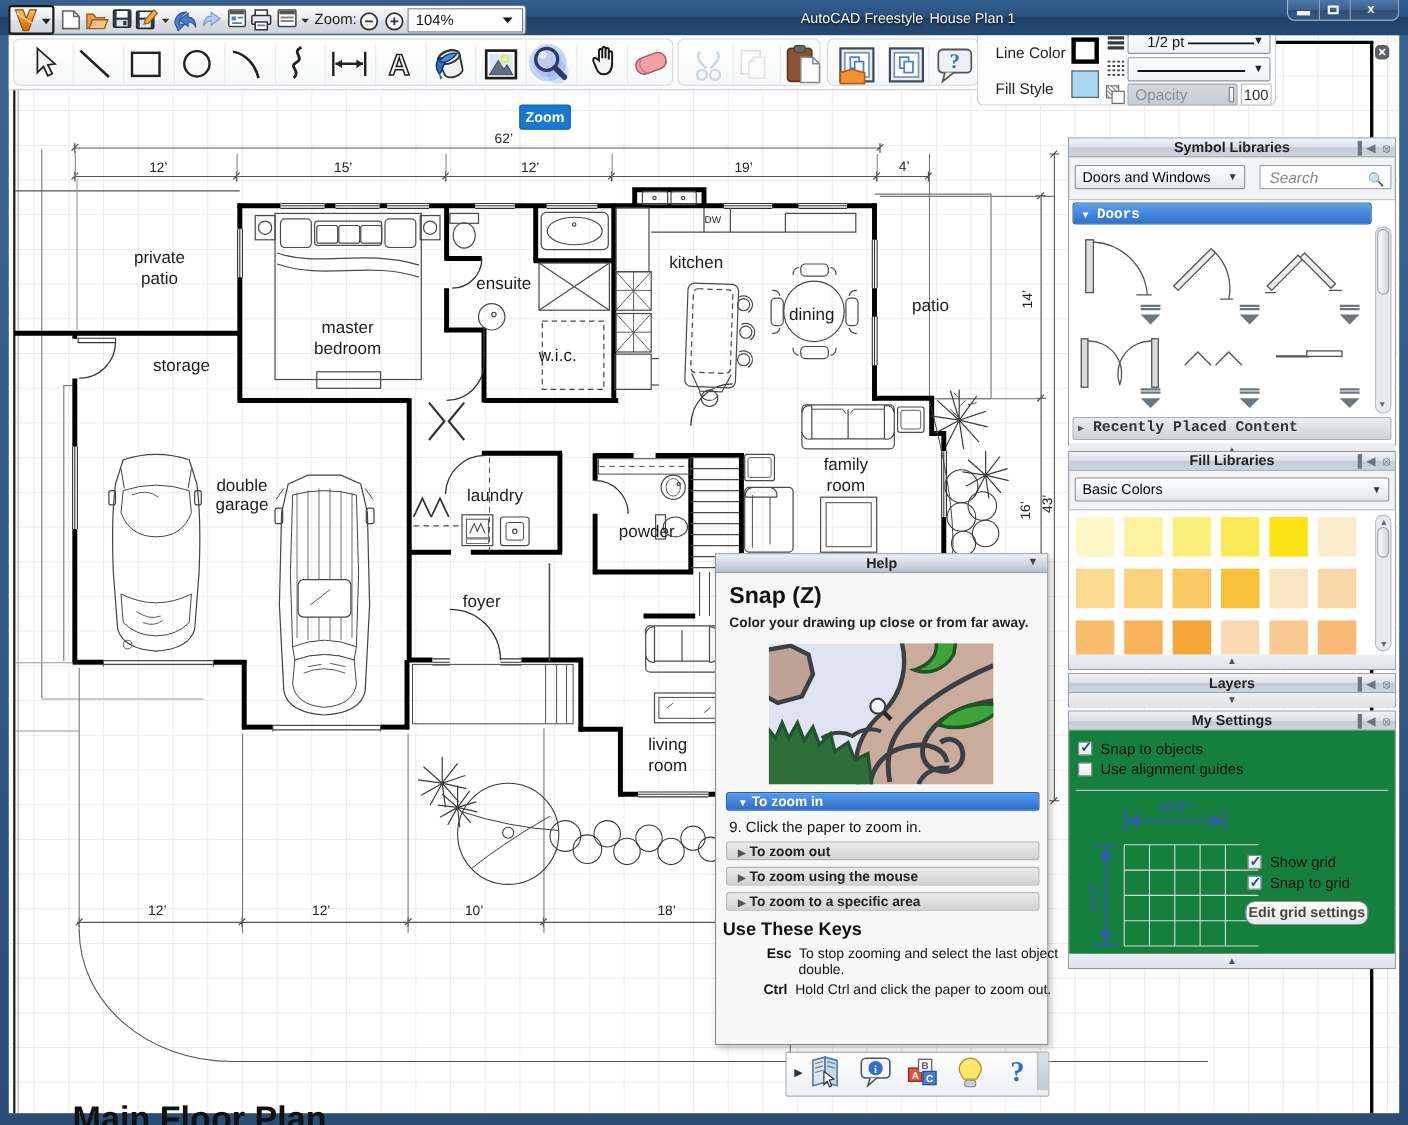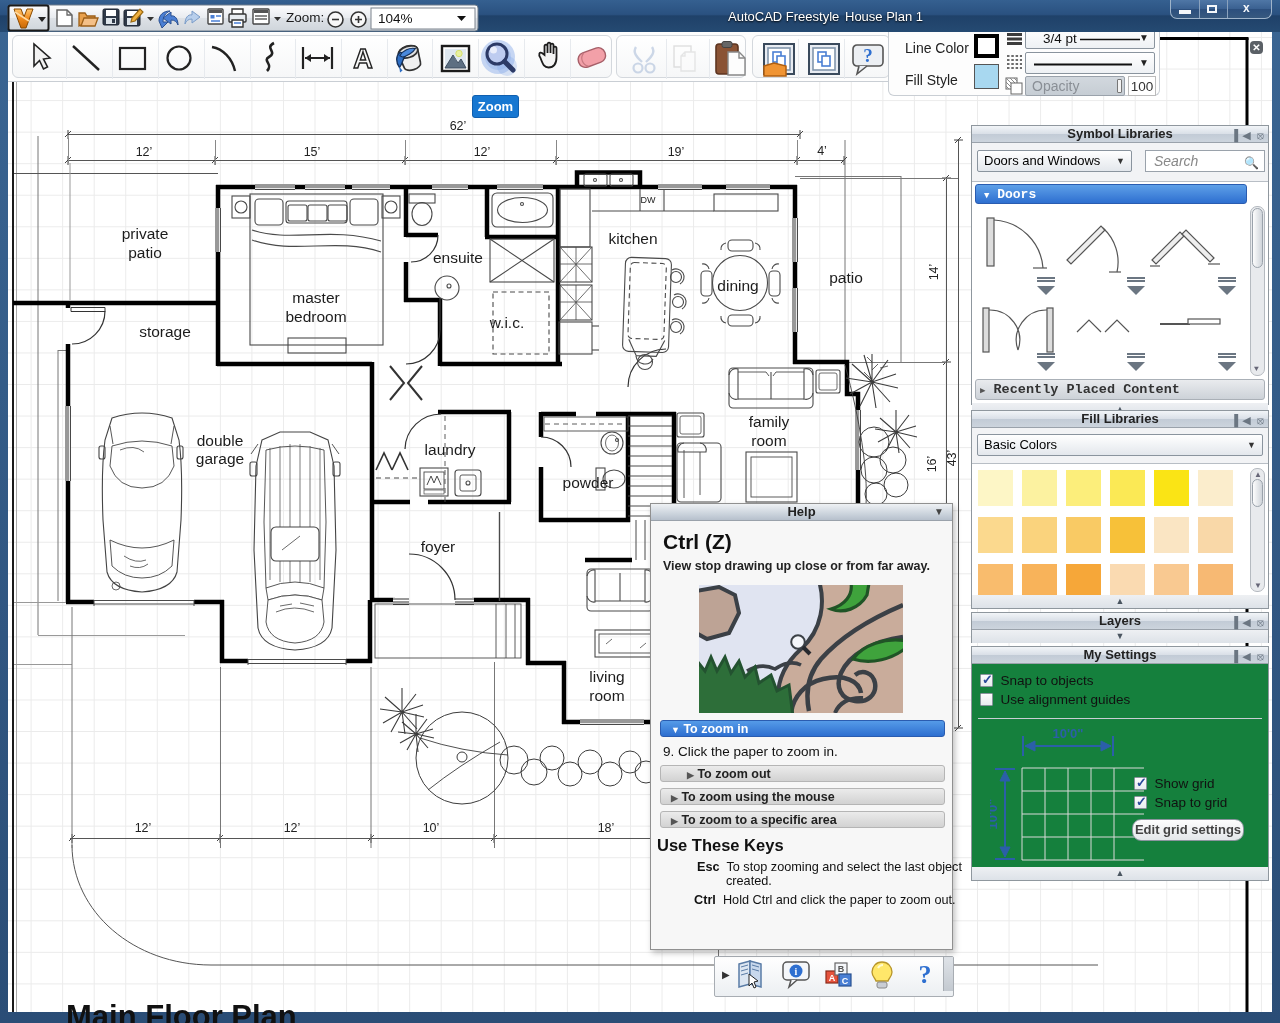--- a/index.html
+++ b/index.html
@@ -504,21 +504,21 @@
 <div id="propbox">
   <div style="position:absolute;left:16px;top:24px;font-size:14px;color:#222;">Line Color</div>
   <div style="position:absolute;left:16px;top:56px;font-size:14px;color:#222;">Fill Style</div>
   <div style="position:absolute;left:85px;top:18px;width:25px;height:24px;background:#fff;border:4.5px solid #000;"></div>
   <div style="position:absolute;left:85px;top:48px;width:25px;height:25px;background:#a8d8f0;border:1px solid #555;"></div>
   <svg width="20" height="70" viewBox="0 0 20 70" style="position:absolute;left:117px;top:12px;">
     <path d="M1,2 h15 M1,6.5 h15 M1,11 h15 M1,15.5 h15" stroke="#3c3c3c" stroke-width="3"></path>
     <path d="M1,28 h15 M1,32 h15 M1,36 h15 M1,40 h15" stroke="#3c3c3c" stroke-width="1.6" stroke-dasharray="2.5,1.8"></path>
   </svg>
   <div class="pcombo" style="position:absolute;left:136px;top:11px;width:130px;height:22px;">
-    <span style="position:absolute;left:17px;top:3px;font-size:13.5px;color:#111;">3/4 pt</span>
+    <span style="position:absolute;left:17px;top:3px;font-size:13.5px;color:#111;">1/2 pt</span>
     <svg width="70" height="22" style="position:absolute;left:52px;top:0;">
         <line x1="2" y1="11.5" x2="62" y2="11.5" stroke="#111" stroke-width="1.6"></line>
       </svg>
     <span style="position:absolute;right:5px;top:4px;font-size:10px;color:#222;">▼</span>
   </div>
   <div class="pcombo" style="position:absolute;left:136px;top:36px;width:130px;height:22px;">
     <svg width="118" height="22" style="position:absolute;left:4px;top:0;">
         <line x1="4" y1="11.5" x2="102" y2="11.5" stroke="#111" stroke-width="1.8"></line>
       </svg>
     <span style="position:absolute;right:5px;top:4px;font-size:10px;color:#222;">▼</span>
@@ -752,47 +752,47 @@
     </svg>
     <div style="position:absolute;left:162px;top:112px;"><span class="cb on"></span>&nbsp; Show grid</div>
     <div style="position:absolute;left:162px;top:131px;"><span class="cb on"></span>&nbsp; Snap to grid</div>
     <div style="position:absolute;left:160px;top:155px;width:112px;height:22px;border:1px solid #8a949e;border-radius:9px;background:linear-gradient(180deg,#fdfdfd,#e4e7ea);font-weight:bold;color:#444;font-size:13px;text-align:center;line-height:20px;white-space:nowrap;">Edit grid settings</div>
   </div>
   <div class="parrow">▲</div>
 </div>
 <div id="help">
   <div id="helphead">Help<span style="position:absolute;right:8px;top:0px;font-size:10px;color:#444;">▼</span></div>
   <div style="padding:9px 12px 0 12px;">
-    <div style="font-size:21px;font-weight:bold;color:#111;">Ctrl (Z)</div>
-    <div style="font-size:12.5px;font-weight:bold;color:#222;margin-top:5px;">View stop drawing up close or from far away.</div>
+    <div style="font-size:21px;font-weight:bold;color:#111;">Snap (Z)</div>
+    <div style="font-size:12.5px;font-weight:bold;color:#222;margin-top:5px;">Color your drawing up close or from far away.</div>
   </div>
   <svg width="204" height="128" viewBox="0 0 204 128" style="position:absolute;left:48px;top:81px;">
     <rect width="204" height="128" fill="#e0e4f1"></rect>
     <path d="M 120 -4 L 210 -4 L 210 132 L 82 132 C 74 104 82 82 102 64 C 124 44 126 16 120 -4 Z" fill="#c9ac9b" stroke="#3b4046" stroke-width="4"></path>
     <path d="M 204 20 C 166 36 138 56 122 74 C 110 88 106 106 110 126" fill="none" stroke="#3b4046" stroke-width="4.5"></path>
     <path d="M 204 52 C 174 56 150 70 142 88 C 136 102 142 114 156 116 C 168 118 178 110 176 98 C 174 88 164 84 156 90" fill="none" stroke="#3b4046" stroke-width="4.5"></path>
     <path d="M 92 128 C 94 112 106 98 124 94 C 146 89 160 96 162 108" fill="none" stroke="#3b4046" stroke-width="4.5"></path>
     <path d="M 136 128 C 140 118 150 112 164 113" fill="none" stroke="#3b4046" stroke-width="4"></path>
     <path d="M 48 86 C 58 80 68 80 76 84 C 84 78 94 76 102 80" fill="none" stroke="#3b4046" stroke-width="3.6"></path>
     <path d="M -3 6 L 20 2 L 36 10 L 40 28 L 30 48 L 8 54 L -3 48 Z" fill="#bda395" stroke="#3b4046" stroke-width="4"></path>
     <path d="M 152 -2 C 154 10 146 20 132 24 C 144 29 160 24 168 10 L 170 -2 Z" fill="#3fa33c" stroke="#205426" stroke-width="3.2"></path>
     <path d="M 208 56 C 186 52 164 60 154 74 C 172 80 194 74 208 62 Z" fill="#3fa33c" stroke="#205426" stroke-width="3.2"></path>
     <path d="M -2 132 L -2 76 L 6 86 L 12 72 L 18 86 L 26 72 L 32 88 L 40 76 L 46 92 L 56 82 L 60 98 L 72 90 L 78 106 L 90 100 L 94 132 Z" fill="#2d6e39" stroke="#235230" stroke-width="3"></path>
     <g transform="translate(92,50)">
       <circle cx="7" cy="7" r="6.8" fill="#f4f6fa" stroke="#3b4046" stroke-width="2"></circle>
       <line x1="12" y1="12" x2="19" y2="19" stroke="#26292e" stroke-width="4"></line>
     </g>
   </svg>
   <div class="hbar" style="position:absolute;left:0px;top:216px;background:linear-gradient(180deg,#559be8,#2e6fd0);border:1px solid #2a5cb0;color:#fff;padding-left:10px;width:285px;"><span style="font-size:9px;">▼</span>&nbsp;To zoom in</div>
   <div style="position:absolute;left:12px;top:240px;font-size:13.5px;color:#111;">9. Click the paper to zoom in.</div>
-  <div class="hbar gray" style="position:absolute;left:0px;top:261px;width:285px;padding-left:26px;"><span style="font-size:9px;color:#555;">▶</span>&nbsp;To zoom out</div>
+  <div class="hbar gray" style="position:absolute;left:0px;top:261px;width:285px;padding-left:10px;"><span style="font-size:9px;color:#555;">▶</span>&nbsp;To zoom out</div>
   <div class="hbar gray" style="position:absolute;left:0px;top:284px;width:285px;padding-left:10px;"><span style="font-size:9px;color:#555;">▶</span>&nbsp;To zoom using the mouse</div>
   <div class="hbar gray" style="position:absolute;left:0px;top:307px;width:285px;padding-left:10px;"><span style="font-size:9px;color:#555;">▶</span>&nbsp;To zoom to a specific area</div>
   <div style="position:absolute;left:6px;top:332px;font-size:16.5px;font-weight:bold;color:#111;">Use These Keys</div>
-  <div style="position:absolute;left:46px;top:356px;width:270px;font-size:12.7px;color:#111;white-space:nowrap;"><b>Esc</b>&nbsp; To stop zooming and select the last object<br><span style="margin-left:29px;">created.</span></div>
+  <div style="position:absolute;left:46px;top:356px;width:270px;font-size:12.7px;color:#111;white-space:nowrap;"><b>Esc</b>&nbsp; To stop zooming and select the last object<br><span style="margin-left:29px;">double.</span></div>
   <div style="position:absolute;left:43px;top:389px;width:270px;font-size:12.7px;color:#111;white-space:nowrap;"><b>Ctrl</b>&nbsp; Hold Ctrl and click the paper to zoom out.</div>
 </div>
 <div id="bottombar">
   <div style="position:absolute;left:7px;top:12px;font-size:10px;color:#333;">▶</div>
   <svg width="226" height="34" viewBox="0 0 226 34" style="position:absolute;left:16px;top:0px;">
     <g transform="translate(6,3)">
       <path d="M 2 4 L 13 1 L 13 24 L 2 27 Z" fill="#dce6f2" stroke="#5a7ca6" stroke-width="1.5"></path>
       <path d="M 24 4 L 13 1 L 13 24 L 24 27 Z" fill="#c8d8ec" stroke="#5a7ca6" stroke-width="1.5"></path>
       <path d="M 4 7 l 7 -2 M 4 11 l 7 -2 M 4 15 l 7 -2 M 15 5 l 7 2 M 15 9 l 7 2" stroke="#5a7ca6" stroke-width="1"></path>
       <path d="M 12 14 l 0 12 l 3 -3 l 2 5 l 2 -1 l -2 -5 l 4 -1 z" fill="#fff" stroke="#222" stroke-width="1"></path>

